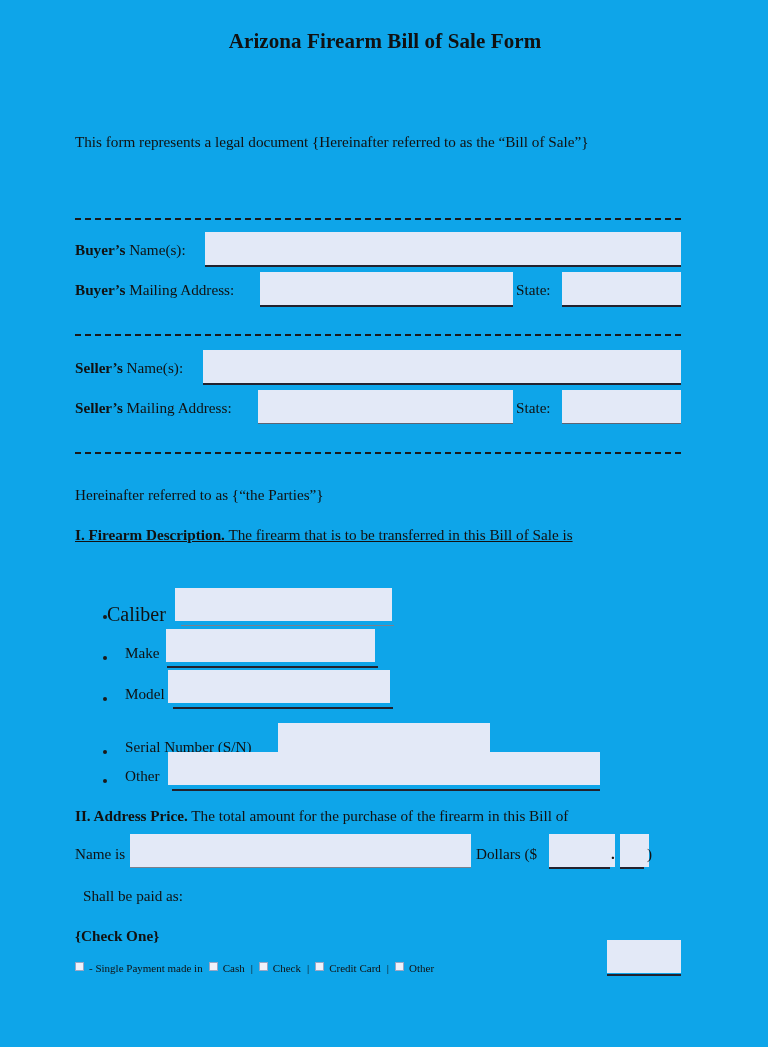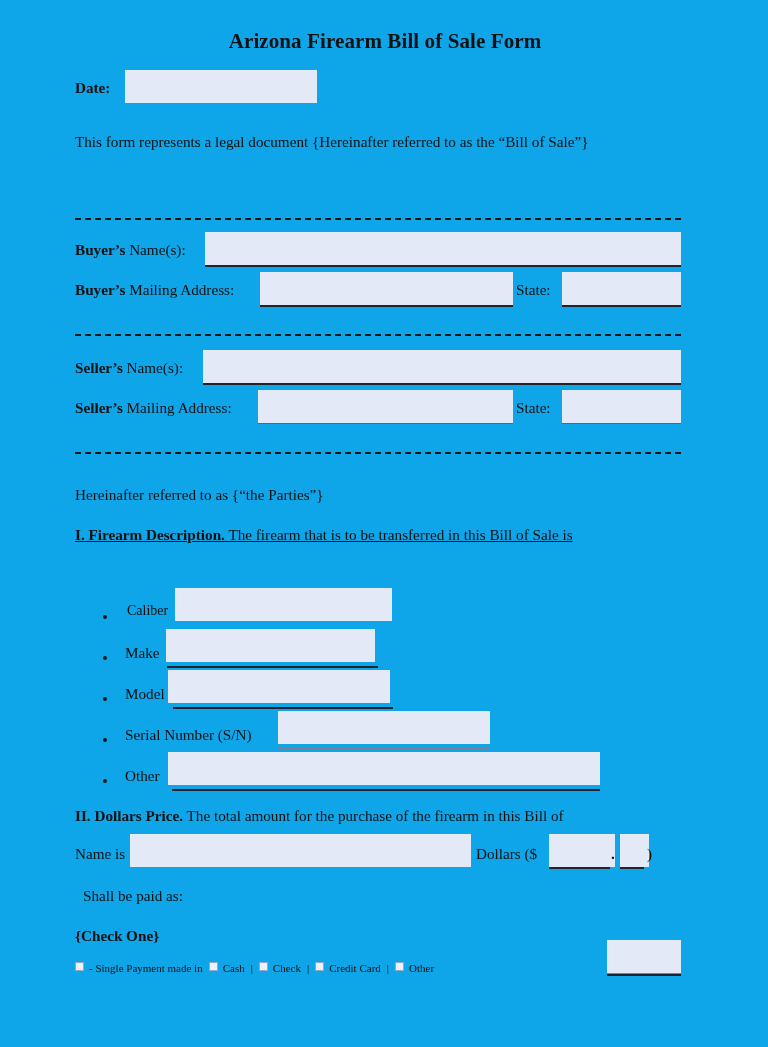--- a/index.html
+++ b/index.html
@@ -109,26 +109,20 @@
   .abs { position: absolute; }
 </style>
 </head>
 <body>
 
 <div class="page">
   <div class="content">
 
     <h1 class="doc-title">Arizona Firearm Bill of Sale Form</h1>
 
-    <div class="abs" style="left:0; top:70px; width:606px; height:40px;">
-      <span class="fill" style="left:50px; top:0px; width:192px; height:33px;"></span>
-      <span class="rule grayish" style="left:50px; top:33px; width:192px;"></span>
-      <span class="lbl b" style="left:0; top:9px; font-size:15.2px;">Date:</span>
-      <span class="abs" style="left:50px; top:0px; width:192px; height:34px;"></span>
-    </div>
 
     <div class="abs" style="left:0; top:122px; width:620px;">
       <p class="para">This form represents a legal document {Hereinafter referred to as the “Bill of Sale”}</p>
     </div>
 
     <div class="dash" style="top:218px;"></div>
 
     <div class="abs" style="left:0; top:232px; width:606px; height:80px;">
 
       <div class="abs" style="left:0; top:0; width:606px; height:40px;">
@@ -191,62 +185,62 @@
       <p class="para">
         <span class="b">I. Firearm Description.</span><span> The firearm that is to be transferred in this Bill of Sale is</span>
       </p>
     </div>
 
     <div class="abs" style="left:0; top:594px; width:606px;">
 
       <div class="abs" style="left:0; top:0; width:606px; height:41px;">
         <span class="bullet-dot" style="left:28px; top:21px;"></span>
         <span class="fill" style="left:100px; top:-6px; width:217px; height:33px;"></span>
-        <span class="lbl" style="left:52px; top:9px; font-size:14px;">Caliber</span>
+        <span class="lbl" style="left:32px; top:9px; font-size:20px;">Caliber</span>
         <span class="rule grayish" style="left:106px; top:31px; width:213px;"></span>
         <span class="abs" style="left:106px; top:-6px; width:213px; height:38px;"></span>
       </div>
 
       <div class="abs" style="left:0; top:41px; width:606px; height:41px;">
         <span class="bullet-dot" style="left:28px; top:21px;"></span>
         <span class="fill" style="left:91px; top:-6px; width:209px; height:33px;"></span>
         <span class="lbl" style="left:50px; top:9px; font-size:15.2px;">Make</span>
         <span class="rule" style="left:92px; top:31px; width:211px;"></span>
         <span class="abs" style="left:92px; top:-6px; width:211px; height:38px;"></span>
       </div>
 
       <div class="abs" style="left:0; top:82px; width:606px; height:41px;">
         <span class="bullet-dot" style="left:28px; top:21px;"></span>
         <span class="fill" style="left:93px; top:-6px; width:222px; height:33px;"></span>
         <span class="lbl" style="left:50px; top:9px; font-size:15.2px;">Model</span>
         <span class="rule" style="left:98px; top:31px; width:220px;"></span>
         <span class="abs" style="left:98px; top:-6px; width:220px; height:38px;"></span>
       </div>
 
-      <div class="abs" style="left:0; top:123px; width:606px; height:41px;">
+      <div class="abs" style="left:0; top:135px; width:606px; height:41px;">
         <span class="bullet-dot" style="left:28px; top:21px;"></span>
         <span class="fill" style="left:203px; top:-6px; width:212px; height:33px;"></span>
         <span class="lbl" style="left:50px; top:9px; font-size:15.2px;">Serial Number (S/N)</span>
         <span class="rule grayish" style="left:203px; top:31px; width:212px;"></span>
         <span class="abs" style="left:203px; top:-6px; width:212px; height:38px;"></span>
       </div>
 
       <div class="abs" style="left:0; top:164px; width:606px; height:41px;">
         <span class="bullet-dot" style="left:28px; top:21px;"></span>
         <span class="fill" style="left:93px; top:-6px; width:432px; height:33px;"></span>
         <span class="lbl" style="left:50px; top:9px; font-size:15.2px;">Other</span>
         <span class="rule" style="left:97px; top:31px; width:428px;"></span>
         <span class="abs" style="left:97px; top:-6px; width:428px; height:38px;"></span>
       </div>
     </div>
 
     <div class="abs" style="left:0; top:796px; width:620px;">
 
       <p class="para">
-        <span class="b">II. Dollars Price.</span><span>  The total amount for the purchase of the firearm in this Bill of</span>
+        <span class="b">II. Address Price.</span><span>  The total amount for the purchase of the firearm in this Bill of</span>
       </p>
 
       <div class="abs" style="left:0; top:40px; width:606px; height:40px;">
         <span class="lbl" style="left:0; top:9px; font-size:15.2px;">Name is</span>
 
         <span class="fill" style="left:55px; top:-2px; width:341px; height:33px;"></span>
         <span class="rule grayish" style="left:55px; top:31px; width:341px;"></span>
         <span class="abs" style="left:55px; top:-2px; width:341px; height:34px;"></span>
 
         <span class="lbl" style="left:401px; top:9px; font-size:15.2px;">Dollars ($</span>

